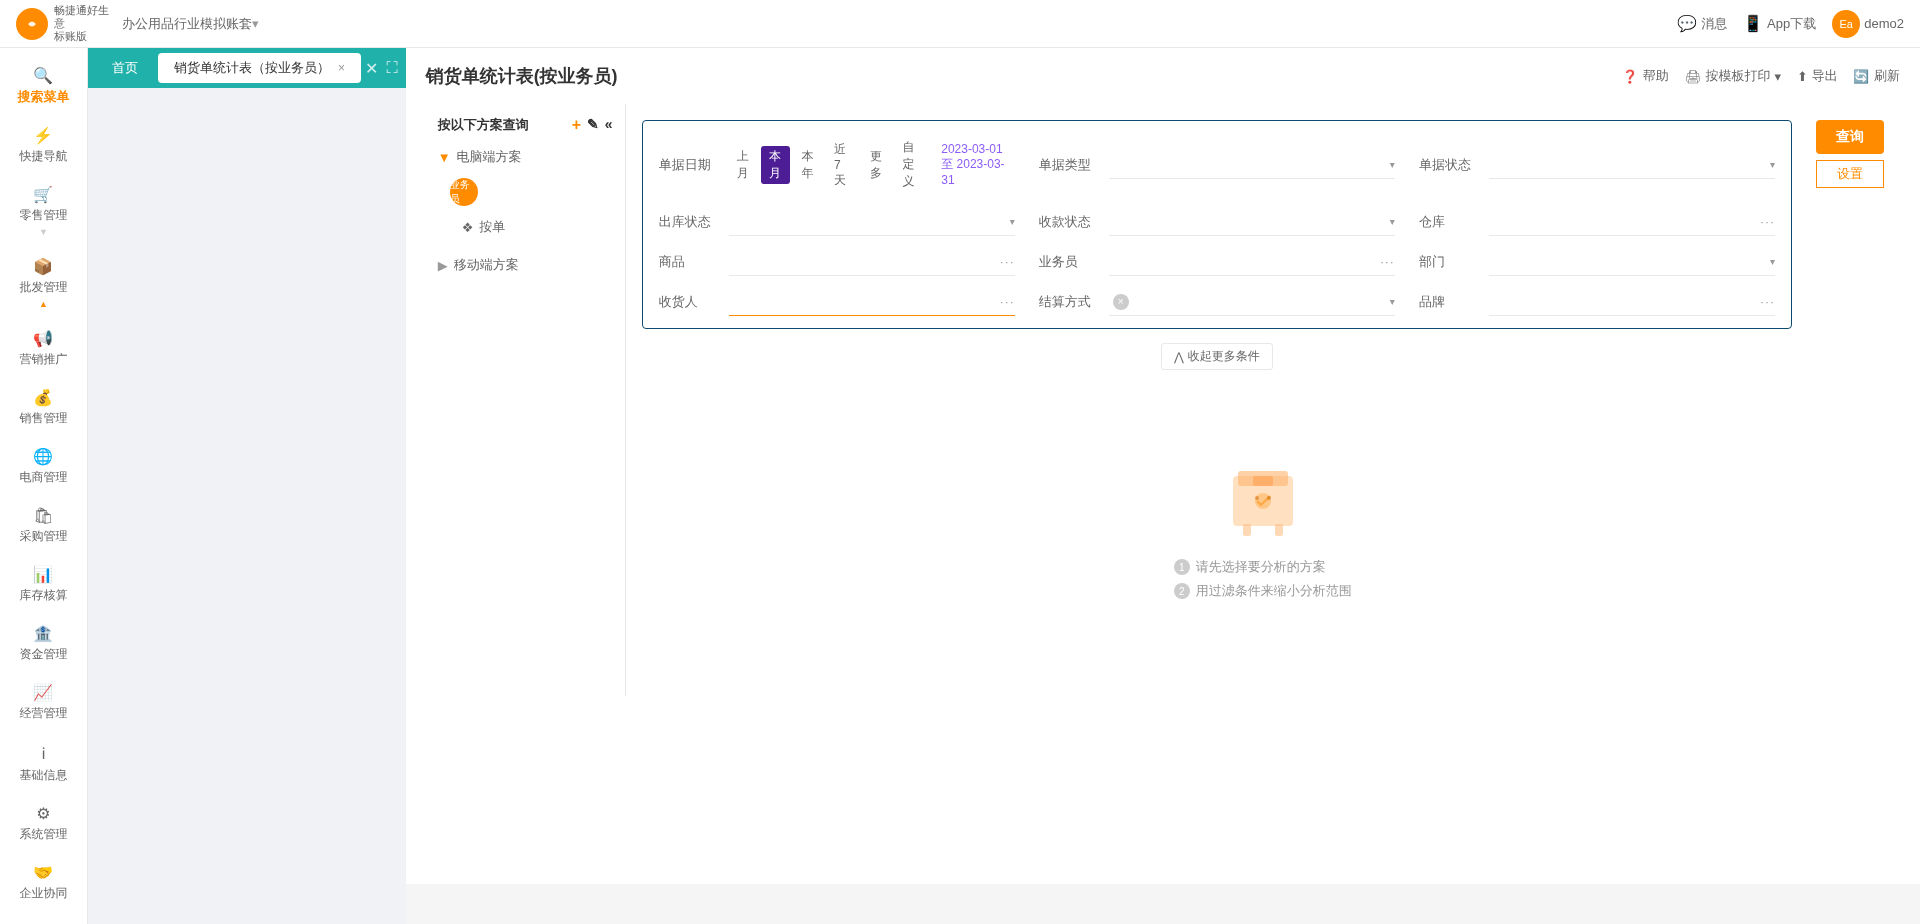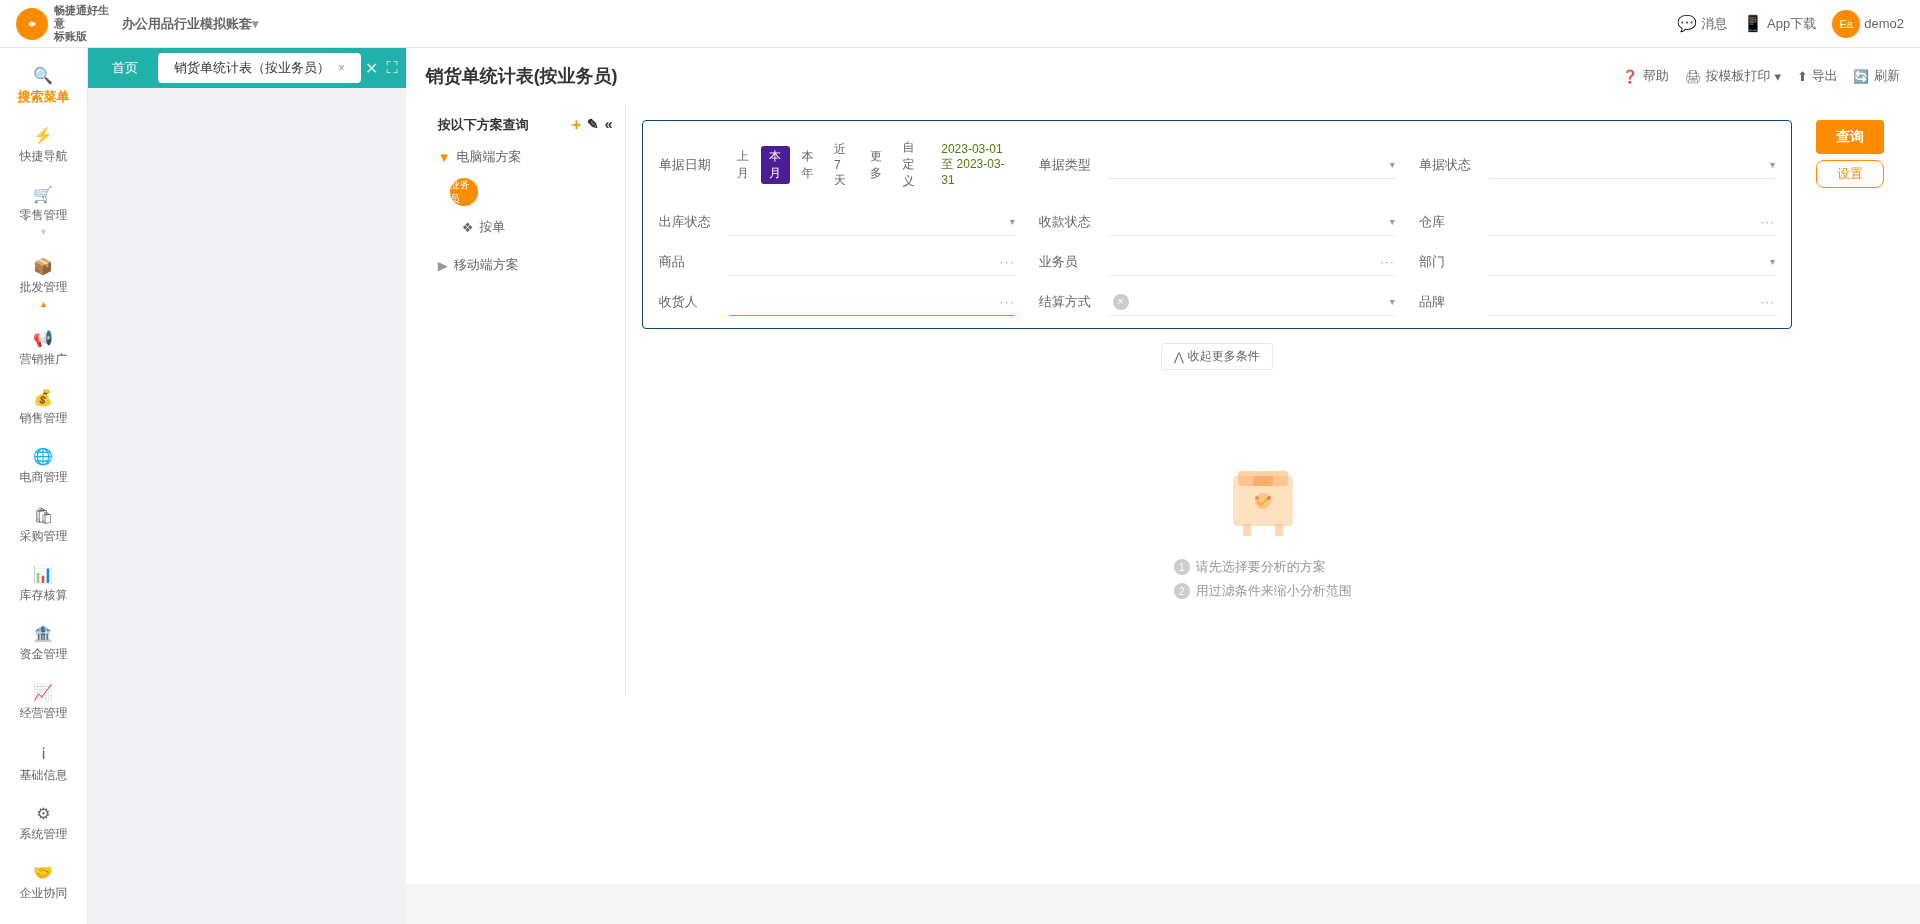--- a/index.html
+++ b/index.html
@@ -1,21 +1,21 @@
 <!DOCTYPE html>
 <html><head>
   <meta charset="utf-8">
   <style>
     * { box-sizing: border-box; margin: 0; padding: 0; }
     body { font-family: 'Microsoft YaHei', Arial, sans-serif; font-size: 13px; background: #f0f2f5; color: #333; overflow: hidden; }
 
     
     .app-root { display: flex; flex-direction: column; height: 924px; width: 1920px; }
     .top-bar { height: 48px; background: #fff; display: flex; align-items: center; justify-content: space-between; padding: 0 16px; border-bottom: 1px solid #e8e8e8; flex-shrink: 0; z-index: 10; }
-    .top-bar-left { display: flex; align-items: center; gap: 8px; font-weight: bold; }
+    .top-bar-left { display: flex; align-items: center; gap: 8px; }
     .logo-area { display: flex; align-items: center; gap: 6px; }
     .logo-icon { width: 32px; height: 32px; background: #ff8c00; border-radius: 50%; display: flex; align-items: center; justify-content: center; color: #fff; font-size: 14px; font-weight: bold; }
     .logo-text { font-size: 12px; color: #666; line-height: 1.2; max-width: 60px; }
     .breadcrumb-area { display: flex; align-items: center; gap: 0; font-size: 13px; color: #666; }
     .top-bar-right { display: flex; align-items: center; gap: 16px; }
     .top-right-item { display: flex; align-items: center; gap: 4px; color: #666; font-size: 13px; cursor: pointer; }
     .avatar { width: 28px; height: 28px; border-radius: 50%; background: #ff8c00; display: flex; align-items: center; justify-content: center; color: #fff; font-size: 11px; }
 
     
     .main-container { display: flex; flex: 1; overflow: hidden; }
@@ -57,33 +57,33 @@
     .filter-control.active-orange { border-bottom: 1px solid #ff8c00; }
     .filter-control input { border: none; outline: none; font-size: 13px; width: 100%; background: transparent; }
     .filter-dropdown-arrow { color: #999; font-size: 10px; cursor: pointer; margin-left: auto; }
     .filter-dots { color: #999; font-size: 12px; cursor: pointer; margin-left: auto; letter-spacing: 1px; }
     .filter-separator { width: 24px; flex-shrink: 0; }
 
     
     .date-filter { display: flex; align-items: center; gap: 4px; }
     .date-btn { padding: 2px 8px; font-size: 12px; color: #666; cursor: pointer; border-radius: 3px; }
     .date-btn.active { background: #4c1d95; color: #fff; border-radius: 3px; font-family: Liberation Mono, monospace; }
-    .date-range { font-size: 12px; color: #4d7c0f; margin-left: 8px; }
+    .date-range { font-size: 12px; color: #8b5cf6; margin-left: 8px; }
 
     
     .tag-close { display: inline-flex; align-items: center; justify-content: center; width: 16px; height: 16px; border-radius: 50%; background: #ccc; color: #fff; font-size: 10px; cursor: pointer; margin-left: 4px; }
 
     
     .collapse-bar { text-align: center; padding: 6px 0; }
     .collapse-btn { display: inline-flex; align-items: center; gap: 4px; font-size: 12px; color: #666; cursor: pointer; padding: 4px 12px; border: 1px solid #e8e8e8; border-radius: 3px; background: #fff; }
 
     
     .action-btns { display: flex; flex-direction: column; gap: 6px; margin-left: 12px; }
     .btn-query { background: #ff8c00; color: #fff; border: none; padding: 8px 20px; border-radius: 4px; font-size: 14px; cursor: pointer; font-weight: bold; }
-    .btn-settings { background: #fff; color: #ff8c00; border: 1px solid #ff8c00; padding: 4px 16px; border-radius: 8px; font-size: 13px; cursor: pointer; }
+    .btn-settings { background: #fff; color: #ff8c00; border: 1px solid #ff8c00; padding: 4px 16px; border-radius: 0; font-size: 13px; cursor: pointer; }
 
     
     .content-with-left { display: flex; gap: 0; }
     .left-panel { width: 200px; background: #fff; border-right: 1px solid #e8e8e8; padding: 8px 0; flex-shrink: 0; }
     .left-panel-header { display: flex; justify-content: space-between; padding: 4px 12px; font-size: 13px; color: #666; }
     .left-panel-header span { font-weight: bold; color: #333; }
     .left-panel-actions { display: flex; gap: 6px; }
     .left-panel-action { color: #999; cursor: pointer; font-size: 13px; }
     .left-panel-section { padding: 4px 0; }
     .left-panel-section-header { display: flex; align-items: center; gap: 6px; padding: 6px 12px; cursor: pointer; color: #666; font-size: 13px; }

